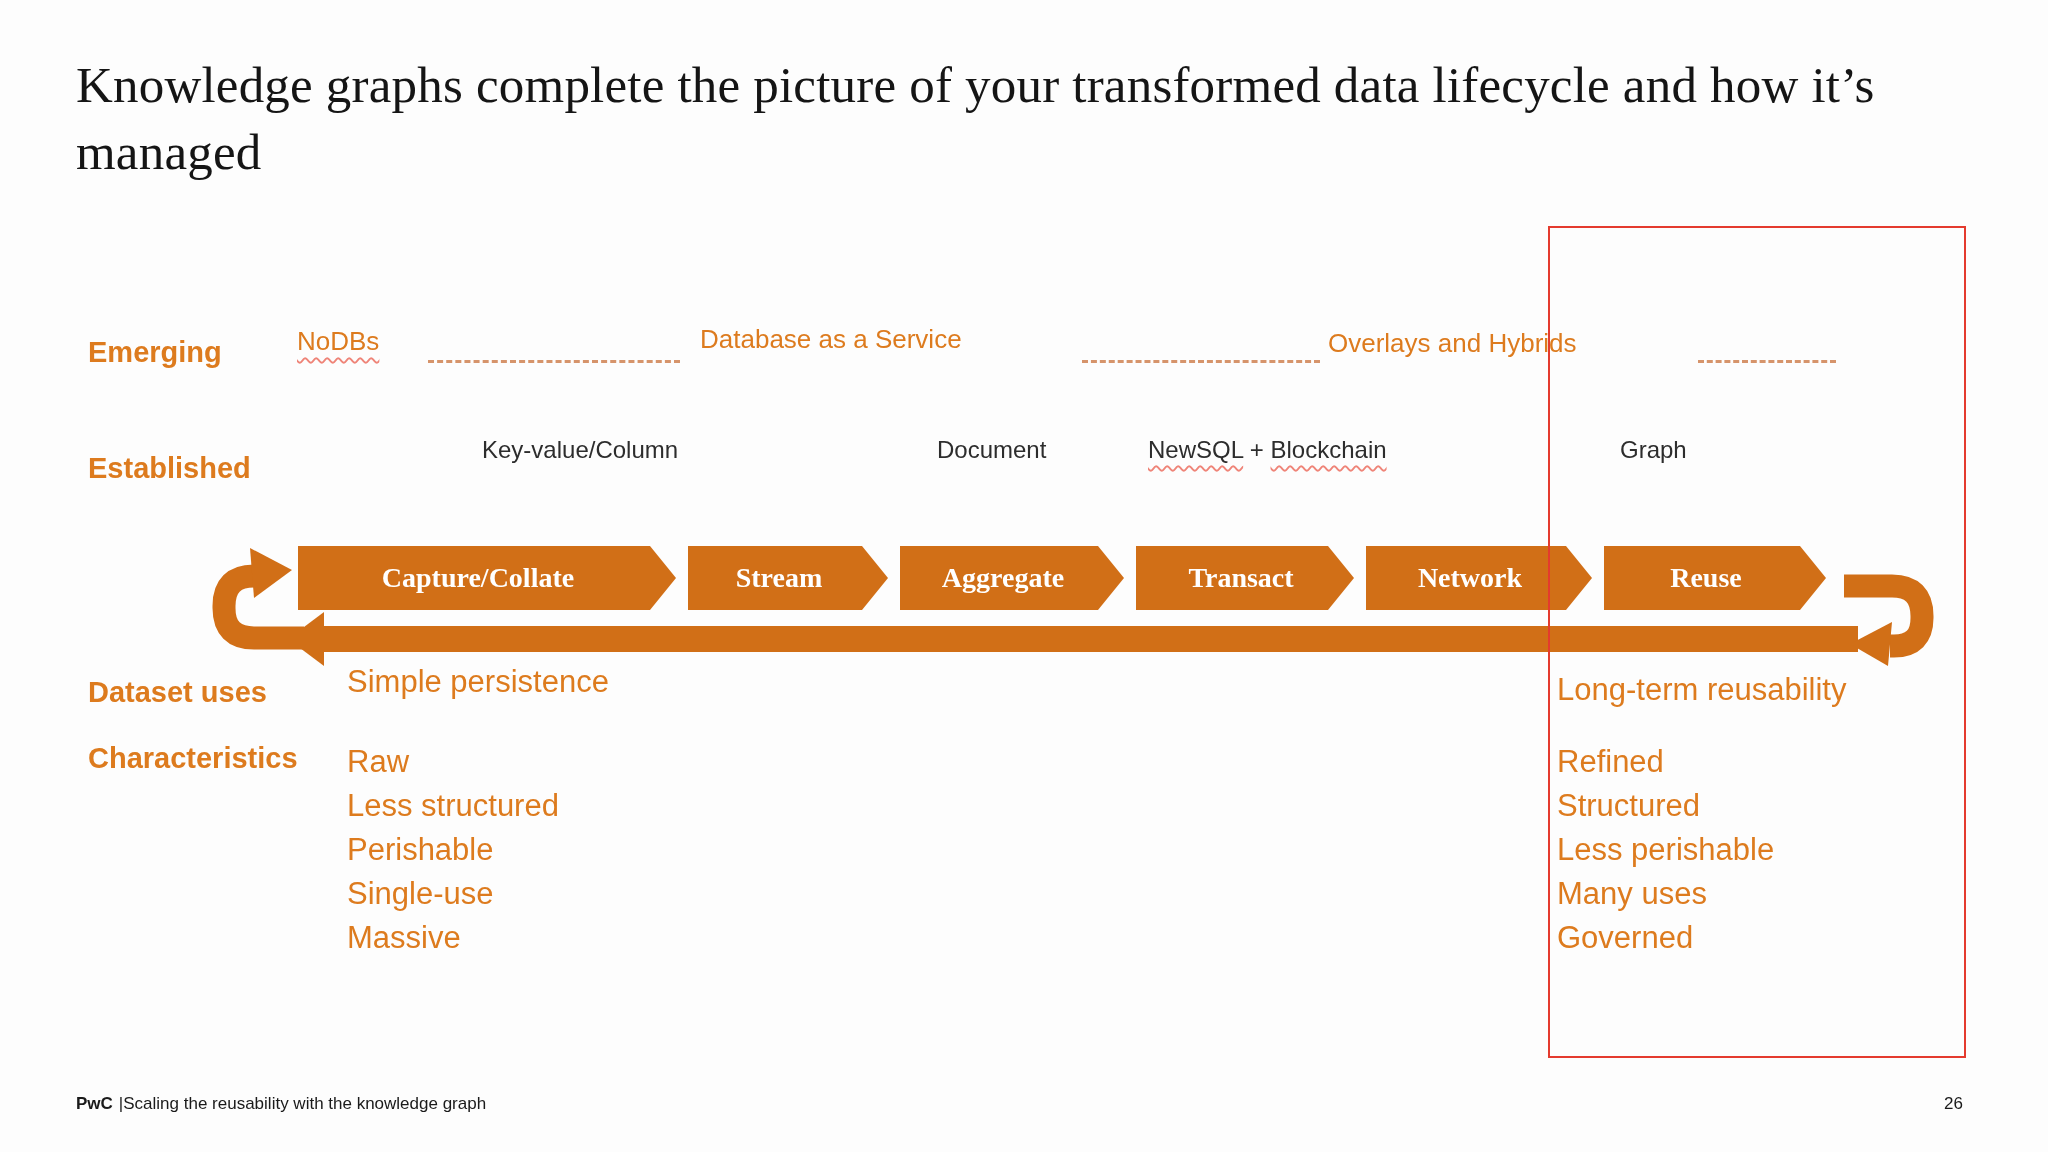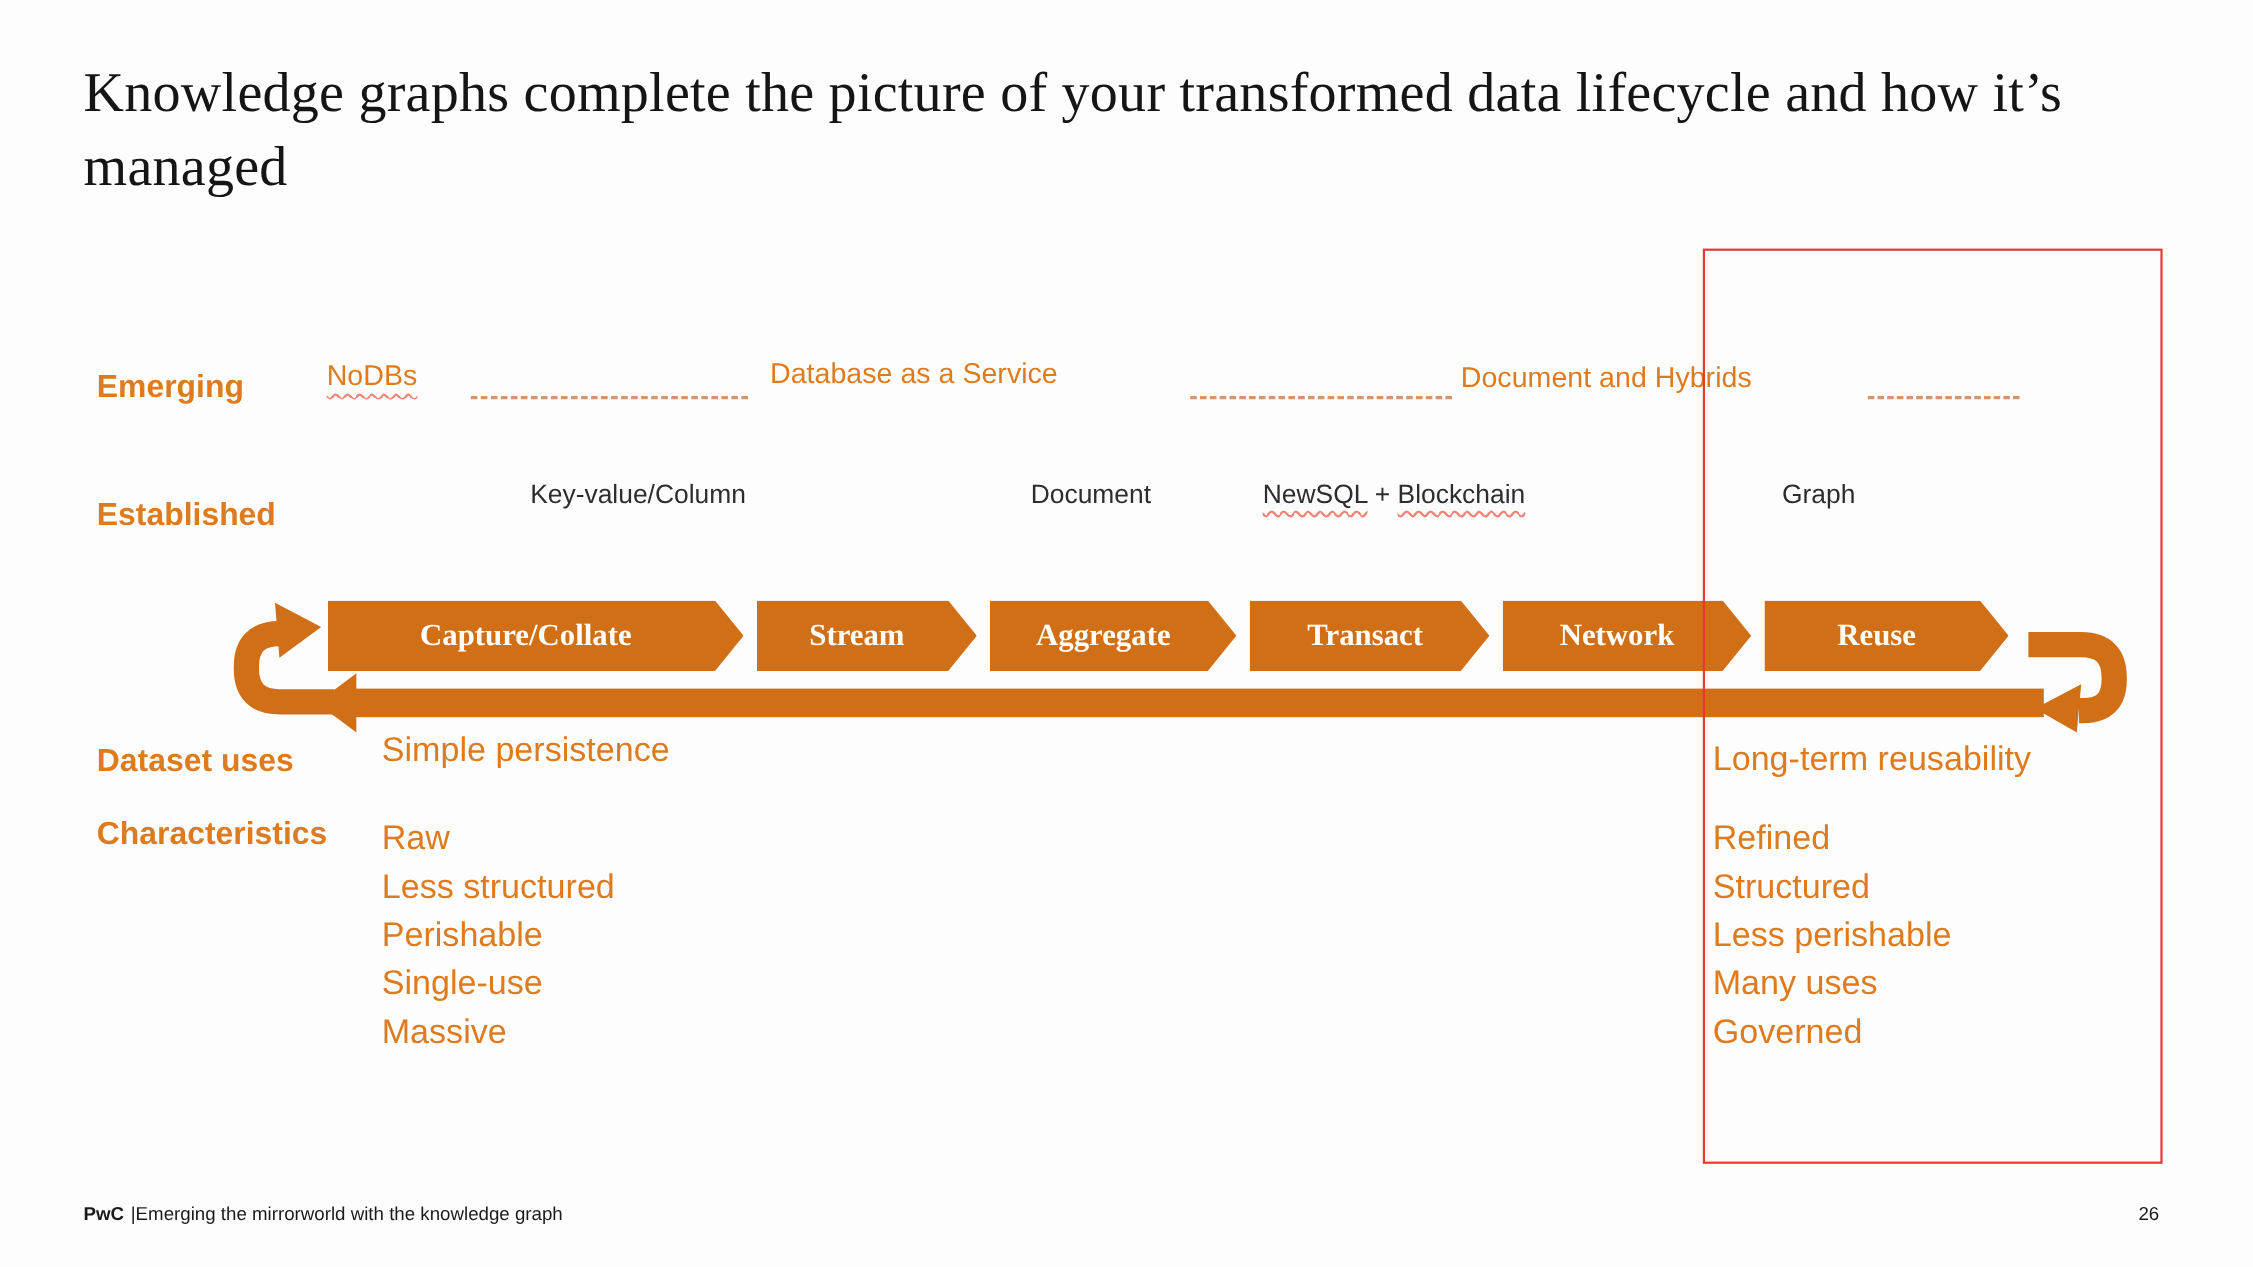--- a/index.html
+++ b/index.html
@@ -64,21 +64,21 @@
 
 <div class="slide">
 
   <div class="abs title">Knowledge graphs complete the picture of your transformed data lifecycle and how it’s managed</div>
 
   <div class="abs o-label" style="left:88px;top:336px;">Emerging</div>
   <div class="abs o-item squiggle" style="left:297px;top:326px;">NoDBs</div>
   <div class="abs dash" style="left:428px;top:360px;width:252px;"></div>
   <div class="abs o-item" style="left:700px;top:324px;">Database as a Service</div>
   <div class="abs dash" style="left:1082px;top:360px;width:238px;"></div>
-  <div class="abs o-item" style="left:1328px;top:328px;">Document and Hybrids</div>
+  <div class="abs o-item" style="left:1328px;top:328px;">Overlays and Hybrids</div>
   <div class="abs dash" style="left:1698px;top:360px;width:138px;"></div>
 
   <div class="abs o-label" style="left:88px;top:452px;">Established</div>
   <div class="abs k-item" style="left:482px;top:436px;">Key-value/Column</div>
   <div class="abs k-item" style="left:937px;top:436px;">Document</div>
   <div class="abs k-item" style="left:1148px;top:436px;">
     <span class="squiggle">NewSQL</span>
     <span>+</span>
     <span class="squiggle">Blockchain</span>
   </div>
@@ -123,17 +123,17 @@
       <div class="char-item">Structured</div>
       <div class="char-item">Less perishable</div>
       <div class="char-item">Many uses</div>
       <div class="char-item">Governed</div>
     </div>
 
   <div class="abs red-box"></div>
 
   <div class="abs footer">
     <span class="brand">PwC</span>
-    <span>|Emerging the mirrorworld with the knowledge graph</span>
+    <span>|Scaling the reusability with the knowledge graph</span>
   </div>
   <div class="abs page-num">26</div>
 
 </div>
 
 </body></html>

